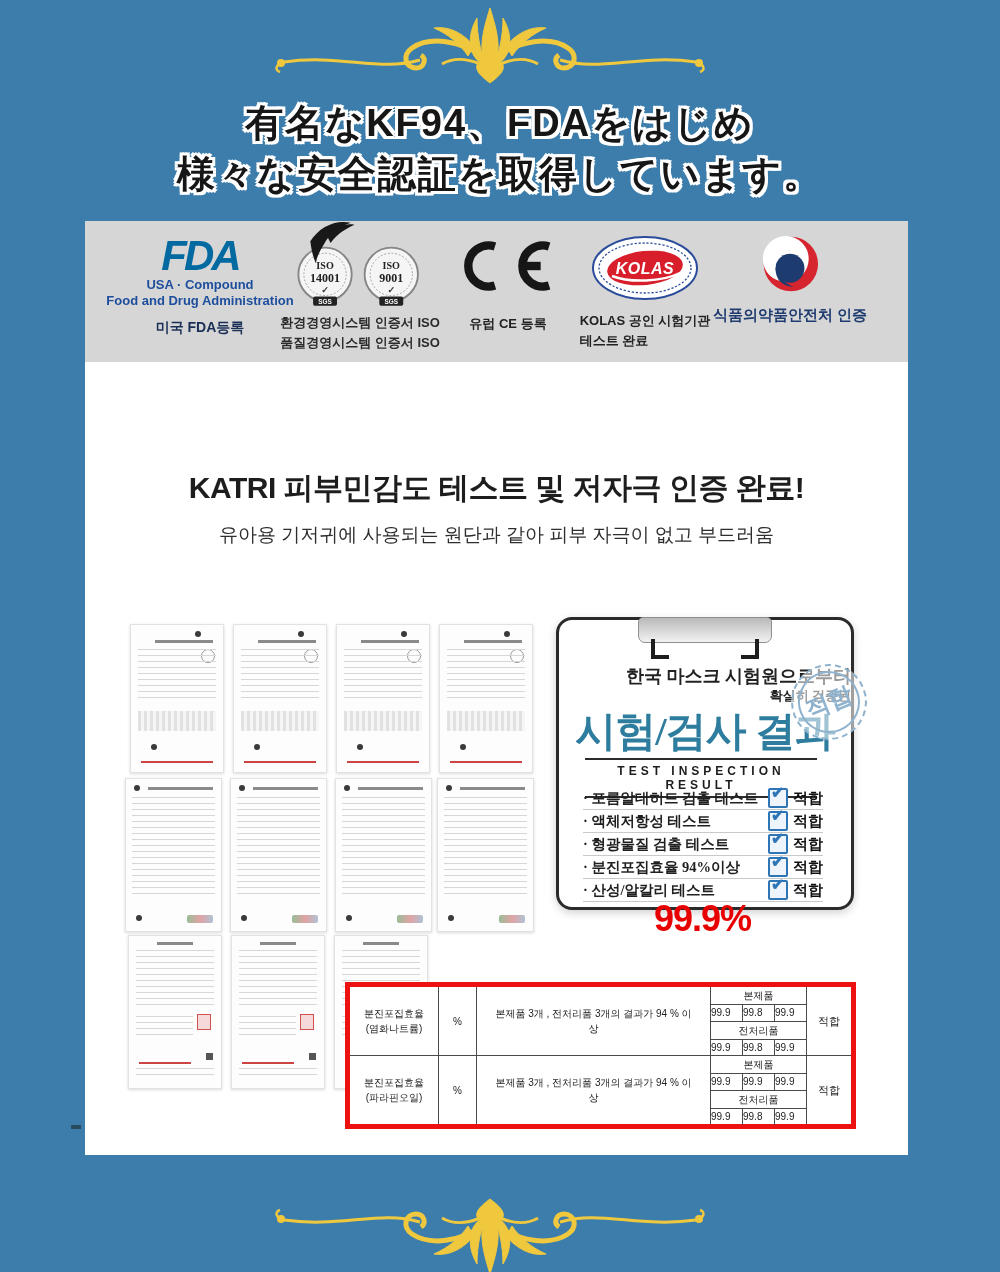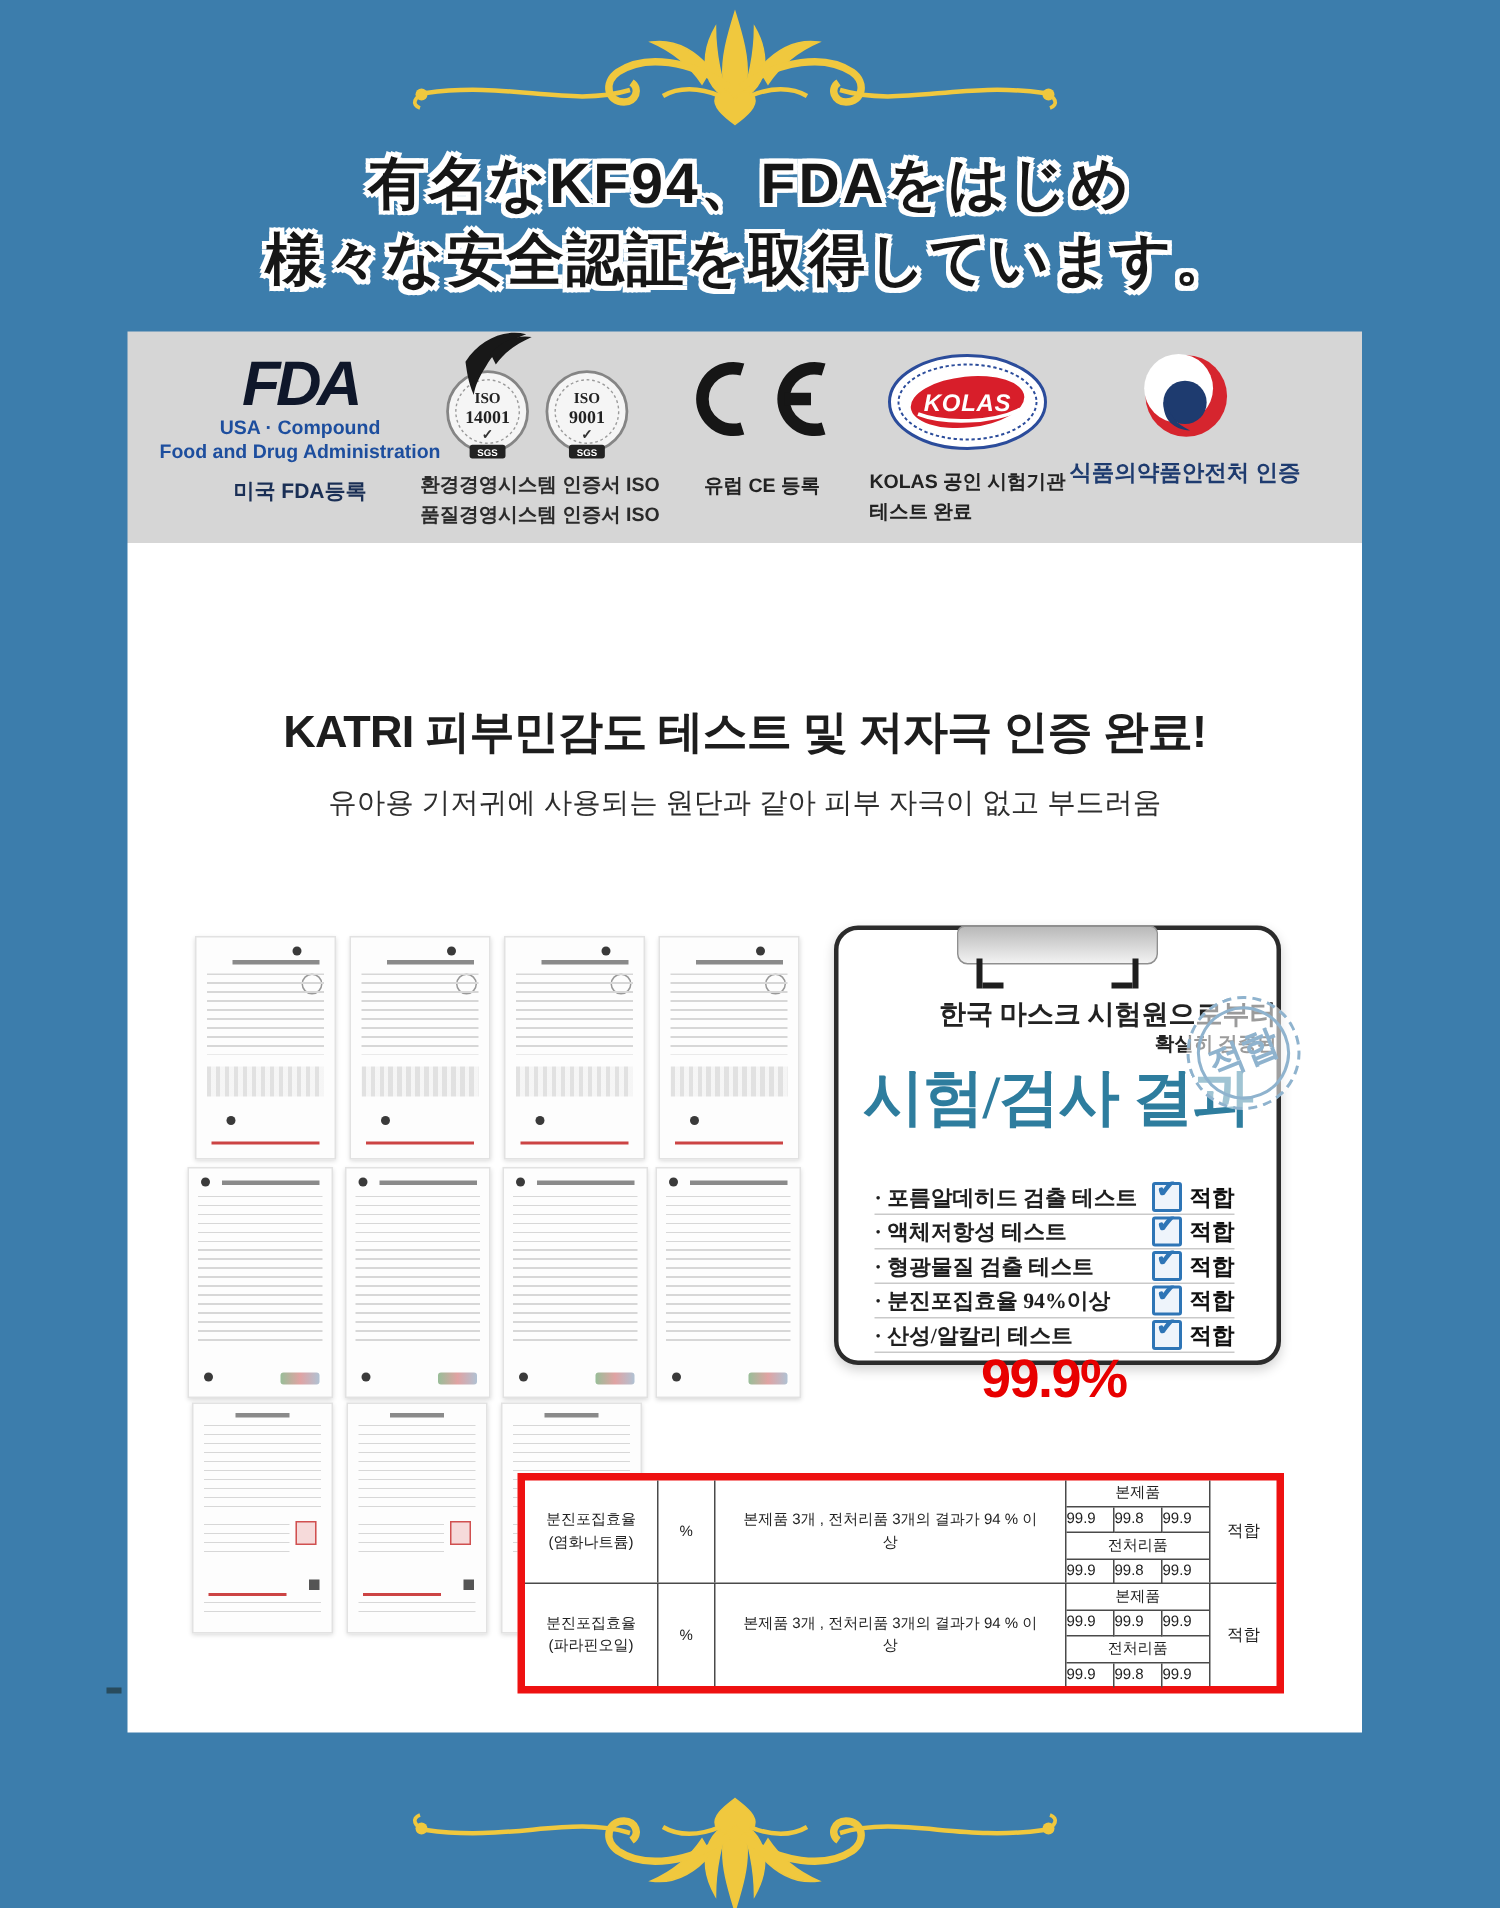--- a/index.html
+++ b/index.html
@@ -19,21 +19,21 @@
 
   
   .cert-banner{position:absolute;left:85px;top:221px;width:823px;height:141px;background:#D6D6D6;}
   .cert-item{position:absolute;top:0;height:141px;display:flex;flex-direction:column;align-items:center;}
   .ci-fda{left:15px;width:200px;}
   .ci-iso{left:165px;width:220px;}
   .ci-ce{left:363px;width:120px;}
   .ci-kolas{left:480px;width:160px;}
   .ci-mfds{left:605px;width:200px;}
   .fda-logo{margin-top:14px;font-size:42px;line-height:1;font-weight:800;font-style:italic;
-    letter-spacing:-3px;color:#0f172a;}
+    letter-spacing:-3px;color:#0369a1;}
   .fda-c{font-size:13px;font-weight:700;color:#1D4E9E;line-height:1.25;}
   .fda-kr{margin-top:9px;font-size:14px;font-weight:700;color:#1A2F55;}
   .iso-cap{font-size:13px;font-weight:700;color:#2b2b2b;line-height:1.55;text-align:right;}
   .ce-cap{margin-top:22px;font-size:13px;font-weight:700;color:#222;}
   .kolas-cap{margin-top:8px;font-size:13px;font-weight:700;color:#222;line-height:1.5;text-align:left;align-self:center;}
   .mfds-cap{margin-top:8px;font-size:15px;font-weight:700;color:#1E3B6F;}
 
   
   .panel{position:absolute;left:85px;top:362px;width:823px;height:793px;background:#fff;}
 
@@ -305,20 +305,21 @@
     <i class="d-rstamp" style="right:10px;top:78px"></i>
     <i class="d-lines" style="left:7px;right:28px;top:80px;height:24px"></i>
   </div>
 
   <div class="clipboard">
     <div class="clip-metal"></div>
     <div class="clip-bracket"></div>
     <div class="cb-intro l1">한국 마스크 시험원으로부터</div>
     <div class="cb-intro l2">확실히 검증된</div>
     <div class="cb-title">시험/검사 결과</div>
+    <div class="cb-sub">TEST INSPECTION RESULT</div>
     <div class="cb-stamp">
         <span>적합</span>
       </div>
     <div class="cb-list">
       <div class="cl-row">
         <span class="cl-label">· 포름알데히드 검출 테스트</span>
         <span class="cl-check">
             <b>✔</b>
           </span>
         <span class="cl-pass">적합</span>

